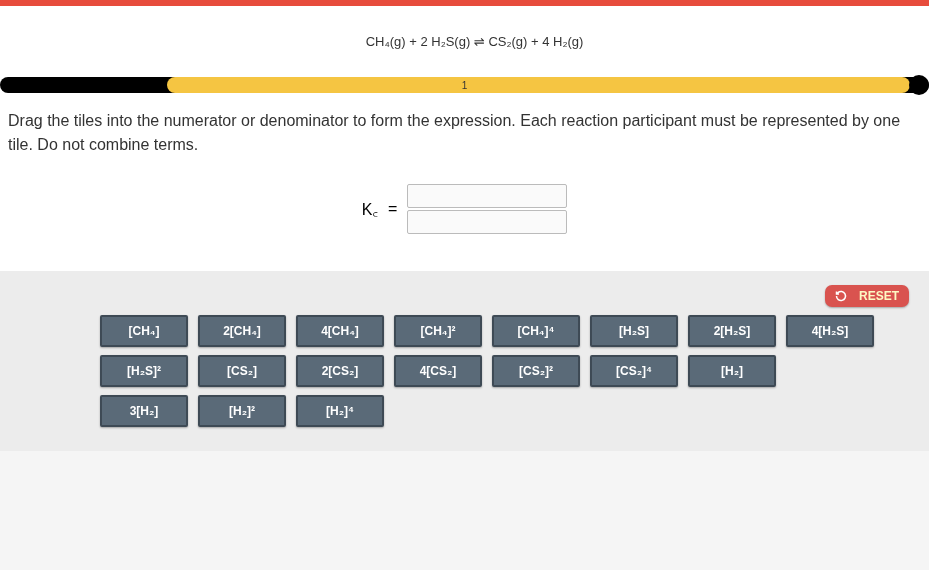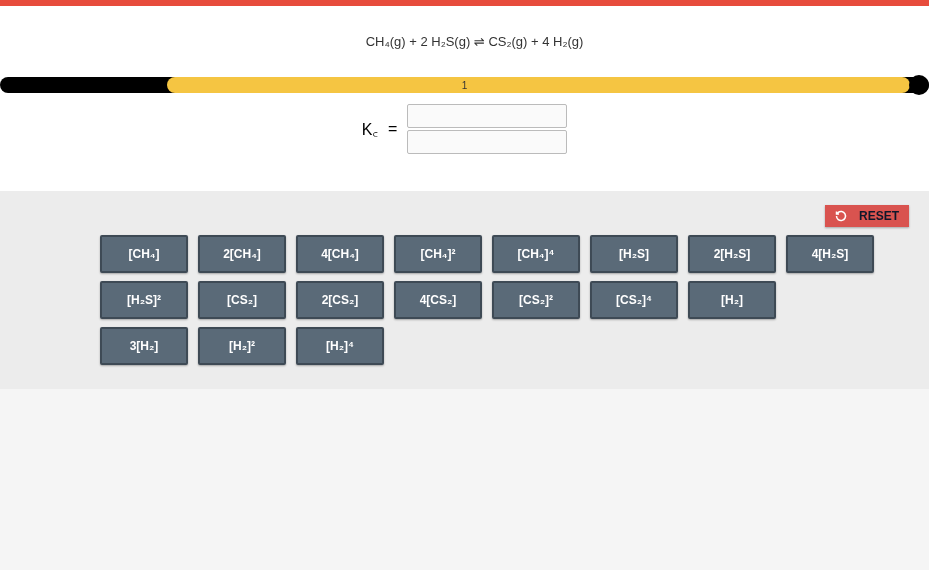--- a/index.html
+++ b/index.html
@@ -98,23 +98,23 @@
     background: #ececec;
     padding: 14px 20px 24px 20px;
   }
   .reset-row {
     display: flex;
     justify-content: flex-end;
     margin-bottom: 8px;
   }
   .reset-btn {
     background: #d9534f;
-    color: #0f172a;
+    color: #fef9c3;
     border: none;
-    border-radius: 0;
+    border-radius: 7px;
     padding: 4px 10px;
     font-size: 12px;
     font-weight: bold;
     cursor: pointer;
     display: flex;
     align-items: center;
     gap: 12px;
     box-shadow: 0 1px 2px rgba(0,0,0,0.3);
   }
   .reset-btn svg { width: 12px; height: 12px; }
@@ -128,21 +128,21 @@
   .tile-row {
     display: flex;
     gap: 10px;
   }
   .tile {
     background: #5a6a78;
     color: #fff;
     font-size: 12px;
     font-weight: bold;
     width: 88px;
-    height: 38px;
+    height: 32px;
     display: flex;
     align-items: center;
     justify-content: center;
     border: 2px solid #3e4a55;
     border-radius: 2px;
     cursor: move;
     box-shadow: 0 1px 2px rgba(0,0,0,0.3);
   }
   .mainarea {
     background: #fff;
@@ -157,20 +157,21 @@
   <div class="whitecard">
     <p class="equation">CH₄(g) + 2 H₂S(g) ⇌ CS₂(g) + 4 H₂(g)</p>
   </div>
 
   <div class="progress-wrap">
     <div class="progress-fill"></div>
     <span class="progress-label">1</span>
     <div class="progress-cap"></div>
   </div>
 
+  <p class="instructions">Drag the tiles into the numerator or denominator to form the expression. Each reaction participant must be represented by one tile. Do not combine terms.</p>
 
   <div class="kc-area">
     <div class="kc-row">
       <span class="kc-label">K꜀</span>
       <span>=</span>
       <span class="frac">
         <span class="dropzone"></span>
         <span class="dropzone"></span>
       </span>
     </div>

